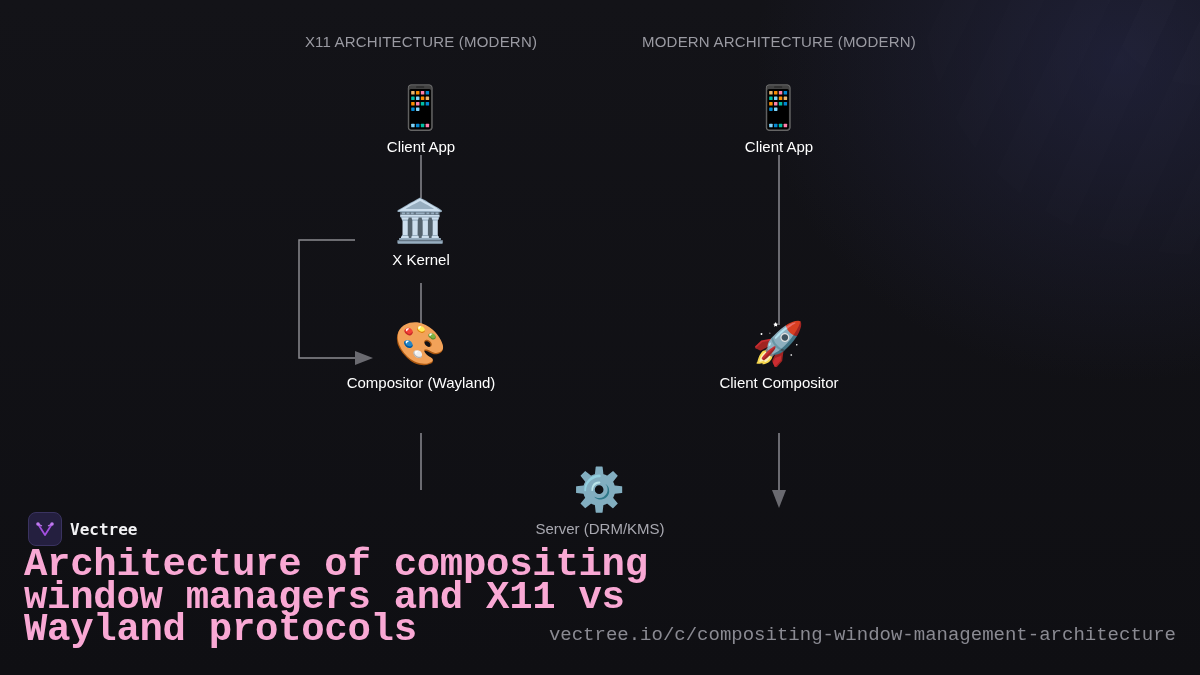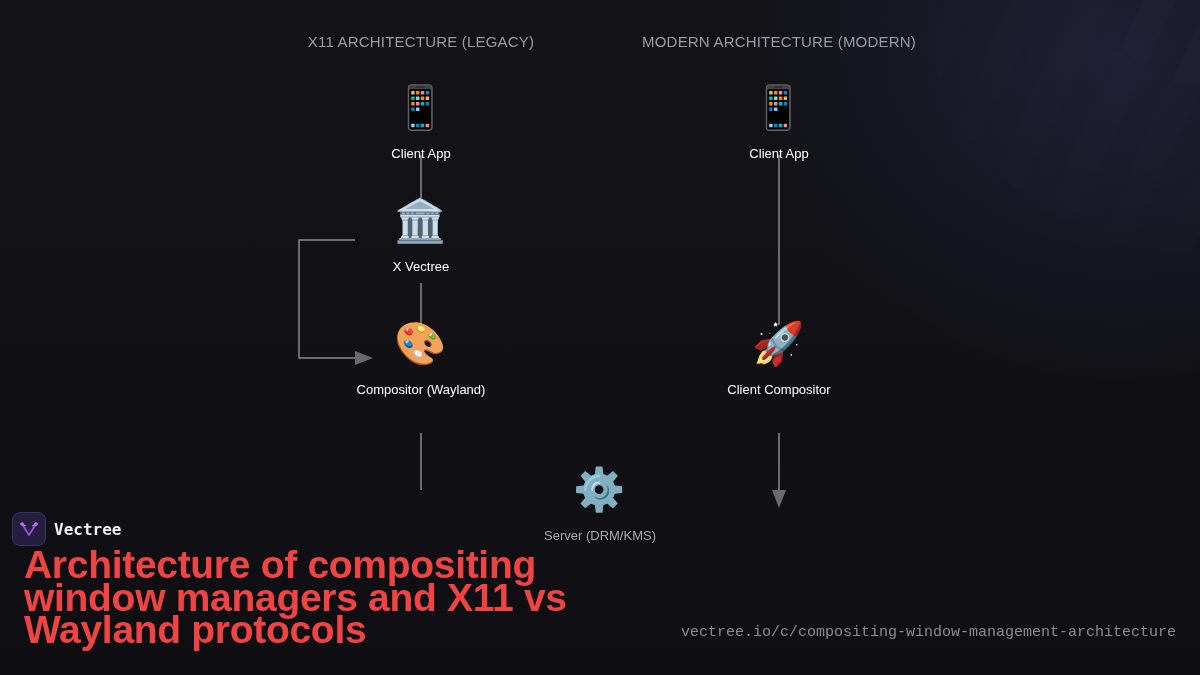--- a/index.html
+++ b/index.html
@@ -27,52 +27,52 @@
     letter-spacing: 0.2px; white-space: nowrap; transform: translateX(-50%);
   }
   .node {
     position: absolute; transform: translateX(-50%);
     display: flex; flex-direction: column; align-items: center;
   }
   .node .emoji {
     font-size: 42px; line-height: 52px; height: 52px;
   }
   .node .label {
-    font-size: 13px; color: #ffffff; margin-top: 12px; white-space: nowrap;
+    font-size: 15px; color: #ffffff; margin-top: 4px; white-space: nowrap;
   }
   .node .label.muted { color: #a8a8b0; }
   svg.edges { position: absolute; left: 0; top: 0; }
   .brand {
-    position: absolute; left: 12px; top: 512px; display: flex; align-items: center; gap: 8px;
+    position: absolute; left: 28px; top: 512px; display: flex; align-items: center; gap: 8px;
   }
   .brand-logo {
     width: 34px; height: 34px; border-radius: 8px;
     background: #241f3f; border: 1px solid #3a3360;
     display: flex; align-items: center; justify-content: center; box-sizing: border-box;
   }
   .brand-name {
     font-family: "DejaVu Sans Mono", monospace; font-weight: bold; font-size: 16px; color: #f2f2f4;
   }
   .headline {
     position: absolute; left: 24px; top: 549px; width: 640px;
-    font-family: Liberation Sans, sans-serif; font-weight: bold;
-    font-size: 39px; line-height: 32.5px; color: #ef4444; letter-spacing: -0.3px;
+    font-family: Liberation Mono, monospace; font-weight: bold;
+    font-size: 39px; line-height: 32.5px; color: #f9a8d4; letter-spacing: -0.3px;
   }
   .url {
     position: absolute; right: 24px; top: 624px;
-    font-family: "Liberation Mono", monospace; font-size: 15px; color: #8a8a92;
+    font-family: "Liberation Mono", monospace; font-size: 19px; color: #8a8a92;
   }
 </style>
 </head>
 <body>
 
 <div class="bg-glow"></div>
 <div class="bg-rays"></div>
 
-<div class="col-title" style="left:421px;">X11 ARCHITECTURE (LEGACY)</div>
+<div class="col-title" style="left:421px;">X11 ARCHITECTURE (MODERN)</div>
 <div class="col-title" style="left:779px;">MODERN ARCHITECTURE (MODERN)</div>
 
 <svg class="edges" width="1200" height="675">
   <defs>
     <marker id="arrowhead" markerWidth="12" markerHeight="12" refX="10" refY="6" orient="auto" markerUnits="userSpaceOnUse">
       <path d="M0,0 L12,6 L0,12 Z" fill="#6a6a70"></path>
     </marker>
     <marker id="arrowdown" markerWidth="14" markerHeight="18" refX="7" refY="16" orient="auto" markerUnits="userSpaceOnUse">
       <path d="M0,0 L14,0 L7,18 Z" fill="#6a6a70" transform="rotate(-90 7 9)"></path>
     </marker>
@@ -90,21 +90,21 @@
   <path d="M772,490 L786,490 L779,508 Z" fill="#6a6a70"></path>
 </svg>
 
 <div class="node" style="left:421px; top:82px;">
   <span class="emoji">📱</span>
   <span class="label">Client App</span>
 </div>
 
 <div class="node" style="left:421px; top:195px;">
   <span class="emoji">🏛️</span>
-  <span class="label">X Vectree</span>
+  <span class="label">X Kernel</span>
 </div>
 
 <div class="node" style="left:421px; top:318px;">
   <span class="emoji">🎨</span>
   <span class="label">Compositor (Wayland)</span>
 </div>
 
 <div class="node" style="left:779px; top:82px;">
   <span class="emoji">📱</span>
   <span class="label">Client App</span>

